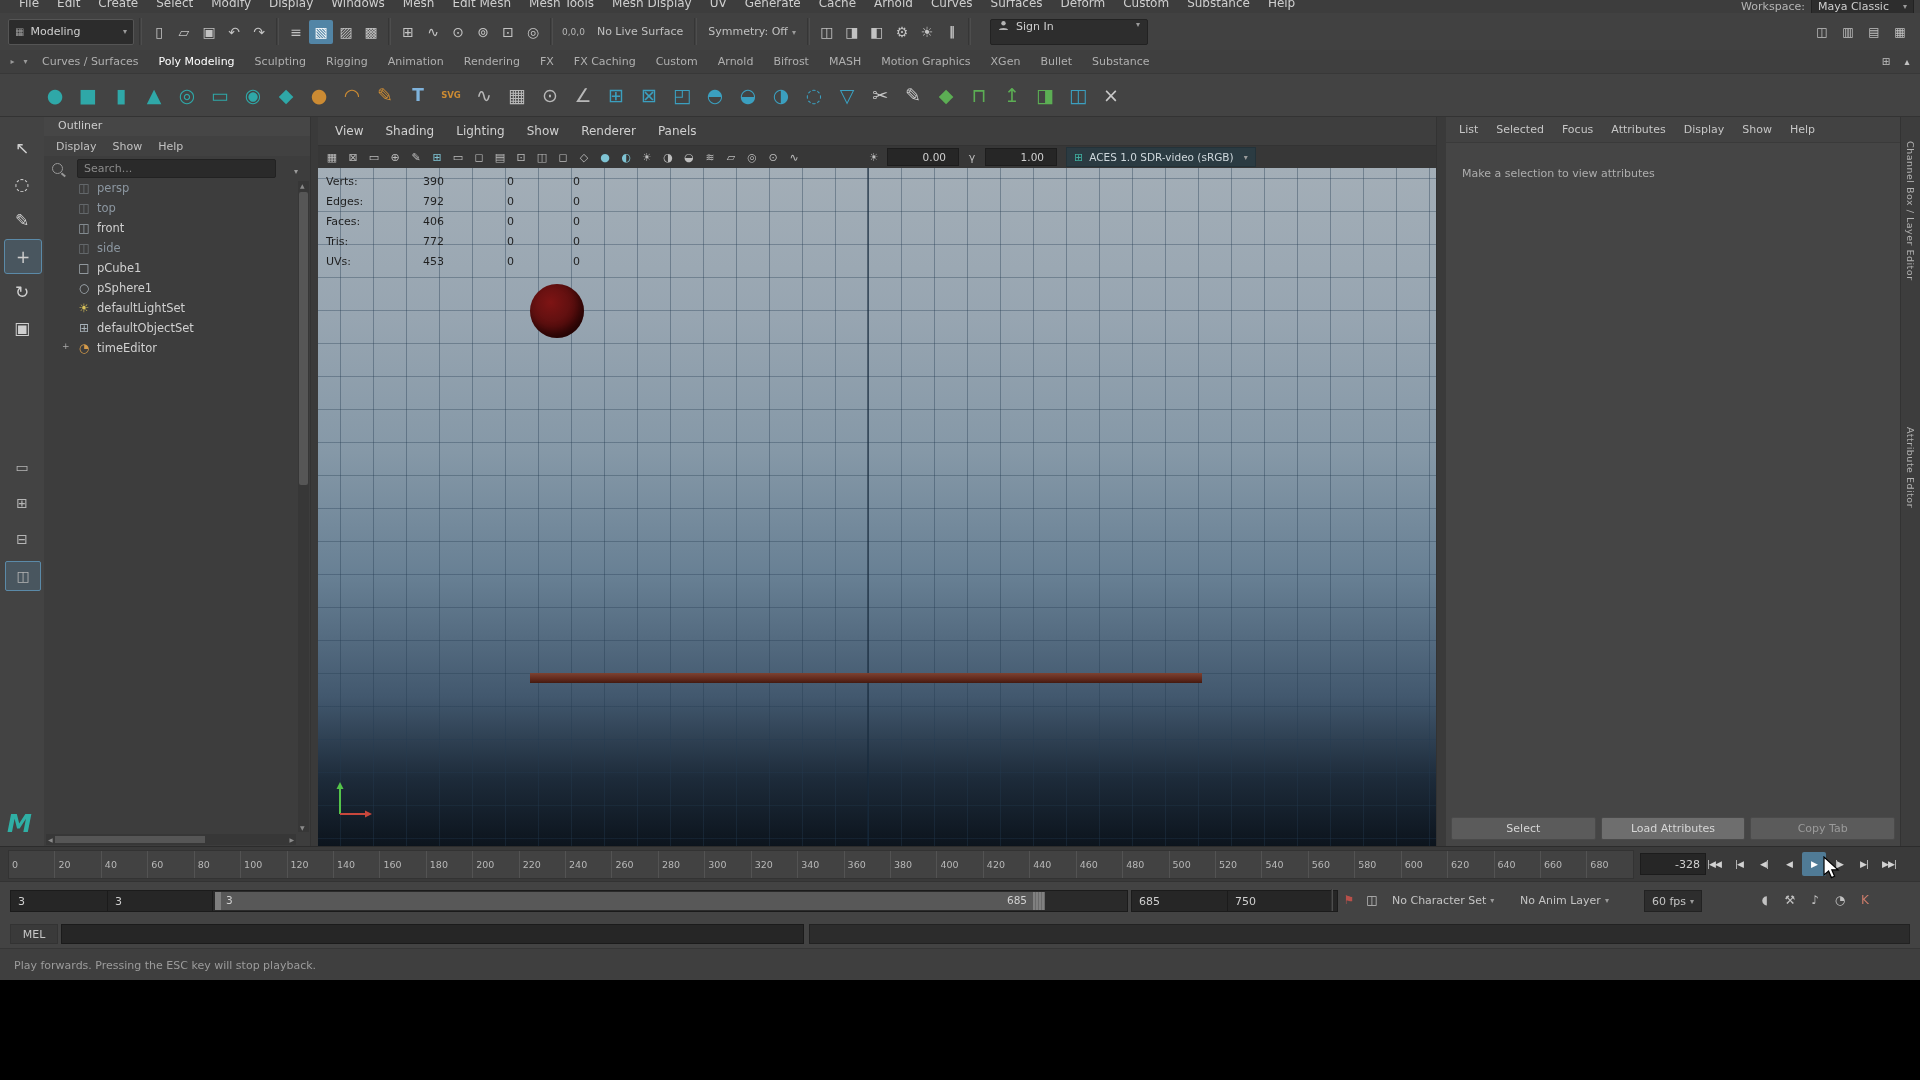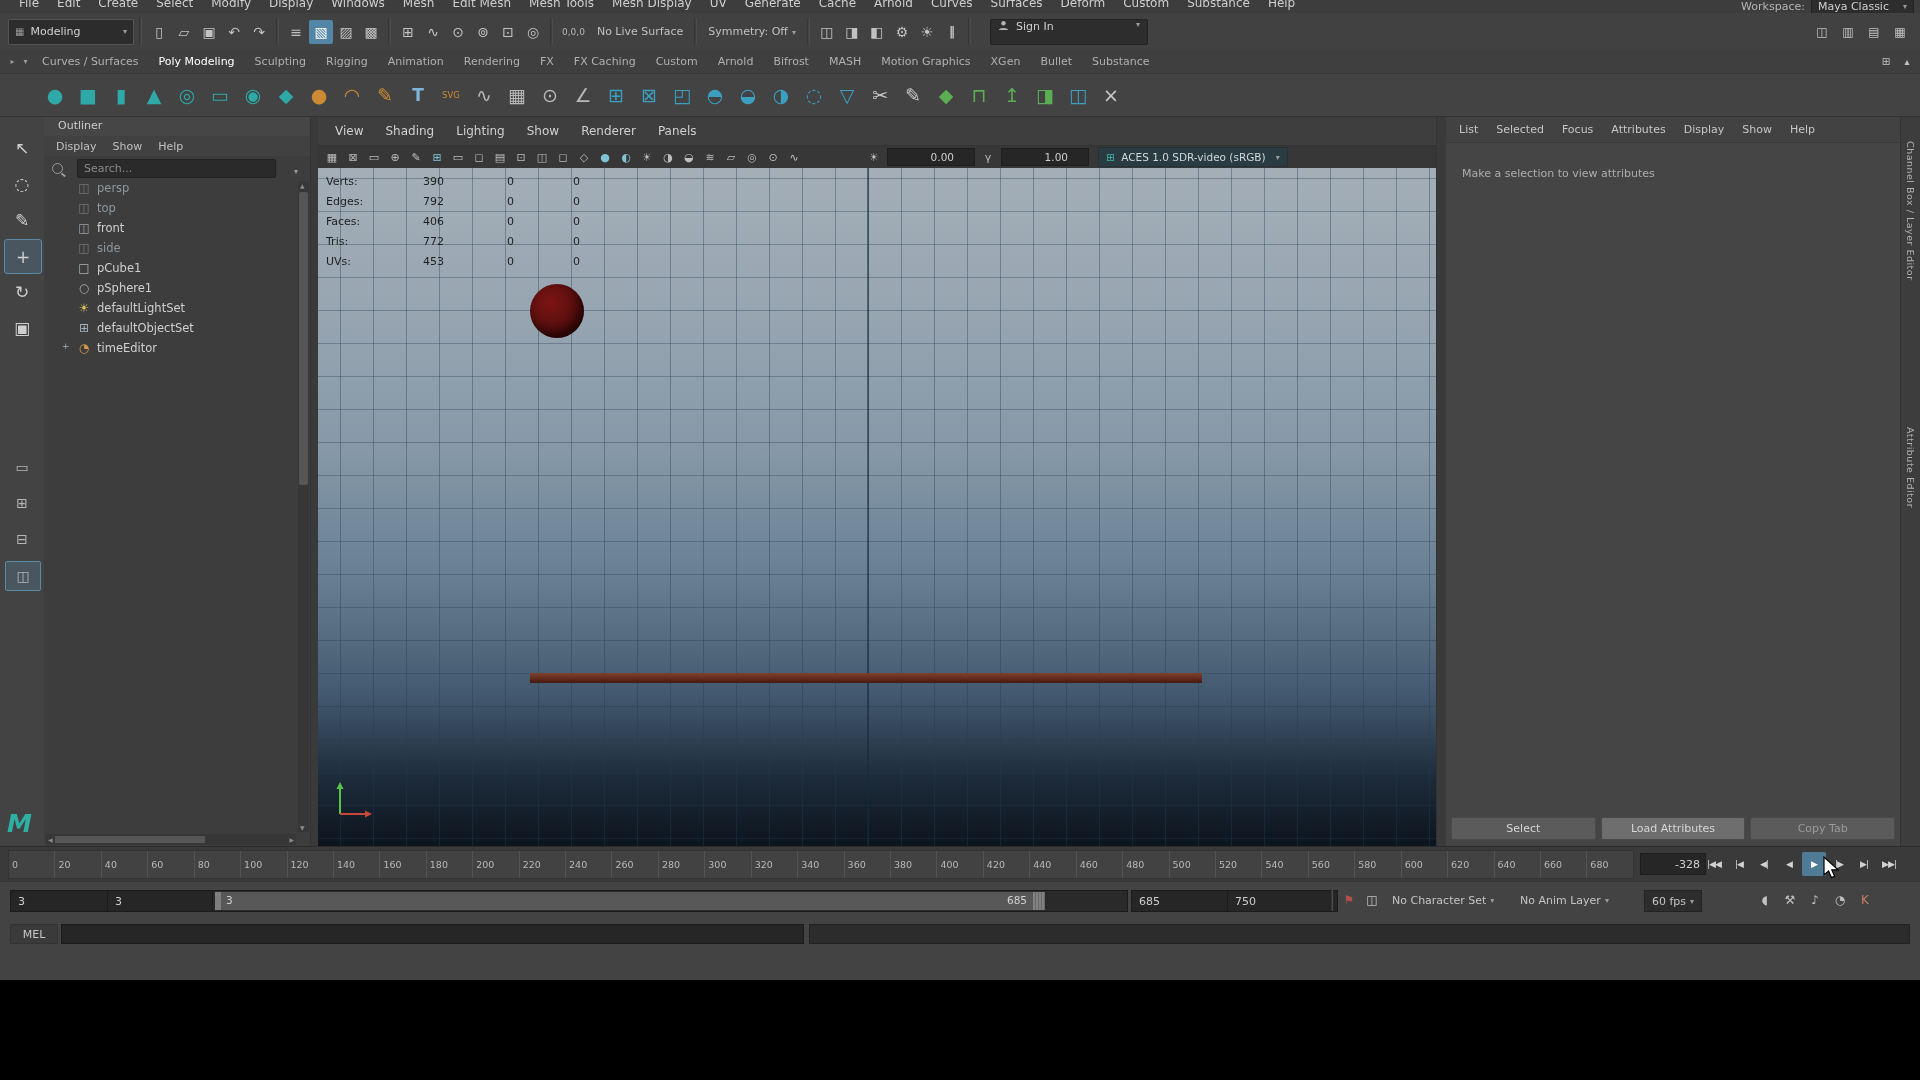--- a/index.html
+++ b/index.html
@@ -40,21 +40,21 @@
              display:flex;align-items:center;padding-left:6px}
   .shelf-mini{font-size:8px;color:#9a9a9a;width:13px;text-align:center}
   .stab{font-size:11px;color:#b0b0b0;padding:0 10px;white-space:nowrap}
   .stab.active{color:#ffffff}
   .shelftabs-right{position:absolute;right:4px;top:2px;display:flex;gap:3px}
   .shelftabs-right .sicon{width:18px;height:18px;font-size:10px}
   .shelficons{position:absolute;top:74px;left:0;right:0;height:42px;background:#434343;border-bottom:1px solid #333;
               display:flex;align-items:center;gap:3px;padding-left:40px}
   .shicon{width:30px;height:30px;display:flex;align-items:center;justify-content:center;font-size:19px}
   .shicon.txt{font-size:17px;font-weight:bold}
-  .shicon.txt-sm{font-size:8.5px;font-weight:normal;letter-spacing:0}
+  .shicon.txt-sm{font-size:8.5px;font-weight:bold;letter-spacing:0}
 
   
   .main{position:absolute;top:117px;left:0;right:0;height:729px}
 
   
   .toolbox{position:absolute;left:0;top:0;width:44px;height:100%;background:#434343}
   .tool{position:absolute;left:4px;width:36px;height:33px;display:flex;align-items:center;justify-content:center;
         font-size:17px;color:#cfcfcf;border-radius:3px}
   .tool.active{border:1px solid #5b8aa8;background:#49565f}
   .lay{position:absolute;left:5px;width:34px;height:28px;display:flex;align-items:center;justify-content:center;
@@ -96,21 +96,21 @@
   .splitter2{position:absolute;left:1436px;top:0;width:10px;height:100%;background:#3a3a3a;border-left:1px solid #333;border-right:1px solid #333}
 
   
   .viewport{position:absolute;left:318px;top:0;width:1118px;height:100%;background:#3d3d3d}
   .vp-menus{height:28px;display:flex;align-items:center;padding-left:6px;background:#3e3e3e;border-bottom:1px solid #333}
   .vp-menu{font-size:12px;color:#d0d0d0;padding:0 11px}
   .vp-toolbar{height:22px;background:#373737;display:flex;align-items:center;gap:1px;padding:0 4px;border-bottom:1px solid #2b2b2b}
   .vpt-icon{width:20px;height:19px;display:flex;align-items:center;justify-content:center;font-size:11px;color:#bdbdbd}
   .vpt-sp{width:58px}
   .vpt-field{width:46px;height:16px;background:#262626;border:1px solid #1d1d1d;font-size:10.5px;color:#cfcfcf;
-             display:flex;align-items:center;justify-content:flex-end;padding:0 20px;margin:0 2px}
+             display:flex;align-items:center;justify-content:flex-end;padding:0 12px;margin:0 2px}
   .vpt-cs{height:18px;display:flex;align-items:center;gap:6px;background:#2b3b42;border:1px solid #233239;
           padding:0 7px;font-size:10.5px;color:#cfd8dc;margin-left:6px}
   .vpt-cs .cs-ic{color:#3fae9f;font-size:11px}
   .vp-canvas{position:absolute;top:51px;left:0;right:0;bottom:0;overflow:hidden;
     background:
       repeating-linear-gradient(90deg, rgba(35,58,80,0.38) 0 1px, transparent 1px 33px),
       repeating-linear-gradient(180deg, rgba(35,58,80,0.34) 0 1px, transparent 1px 33px),
       linear-gradient(180deg,#a3aeb7 0%,#97a5b1 22%,#8598a7 42%,#688094 60%,#42586e 78%,#1d2b3a 90%,#0c141d 100%);
     background-position:22px 0,0 10px,0 0}
   .vp-centerline{position:absolute;left:549px;top:0;bottom:0;width:2px;background:rgba(22,40,58,0.55)}
@@ -658,18 +658,21 @@
         <div class="rb-icon" style="color: rgb(201, 123, 106);">K</div>
       </div>
   </div>
 
   <div class="cmdline">
     <div class="mel-label">MEL</div>
     <div class="mel-input"></div>
     <div class="mel-result"></div>
   </div>
 
+  <div class="helpline">
+    <span>Play forwards. Pressing the ESC key will stop playback.</span>
+  </div>
 
 </div>
 
 <svg class="cursor" width="20" height="24" viewBox="0 0 20 24">
   <path d="M2 1 L2 19 L6.6 15 L9.4 21.6 L12.6 20.2 L9.8 13.8 L16 13.8 Z" fill="#ffffff" stroke="#000000" stroke-width="1.2"></path>
 </svg>
 
 </body></html>

